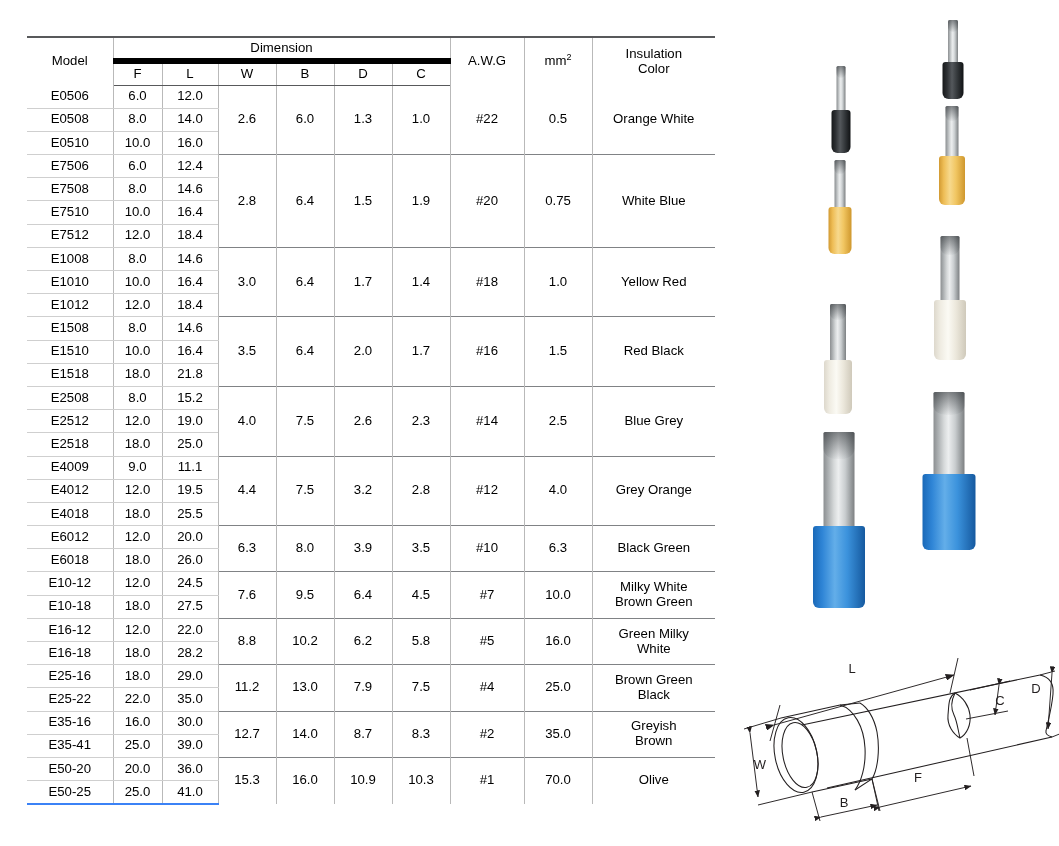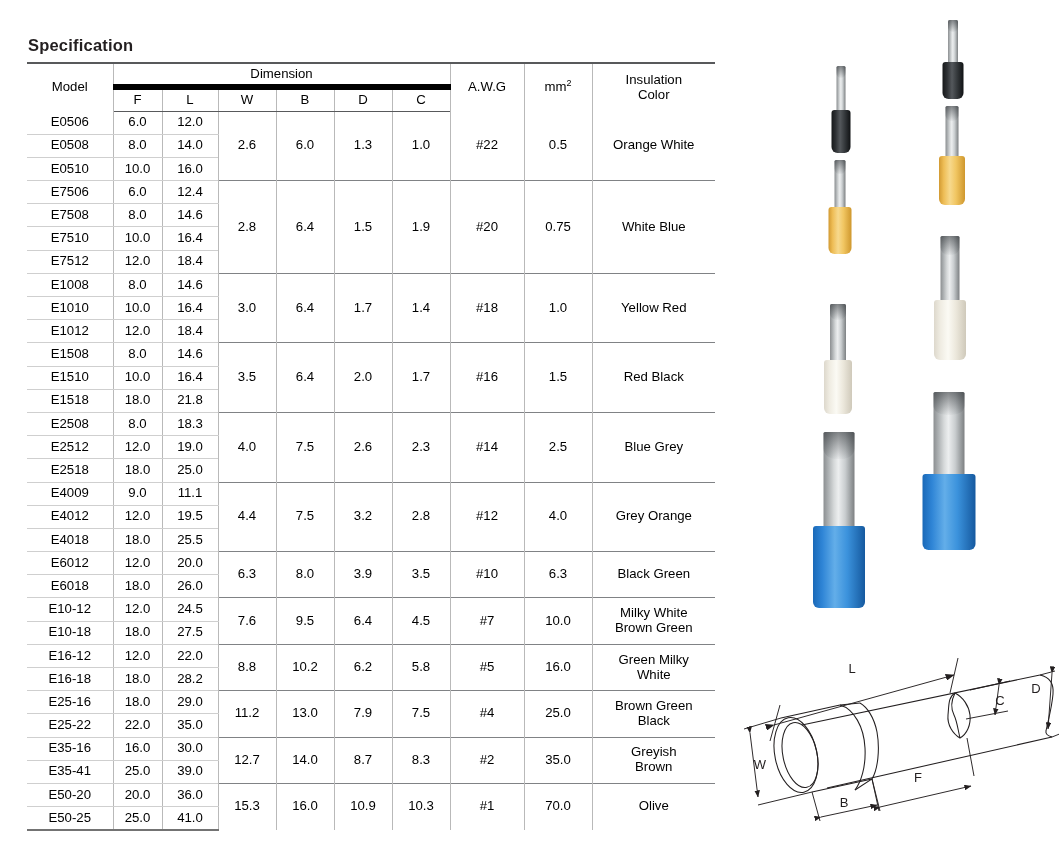--- a/index.html
+++ b/index.html
@@ -53,21 +53,21 @@
   table.spec tr > *:first-child { border-left: none; }
   table.spec tr > *:last-child  { border-right: none; }
 
   
   td.mdl, td.fv, td.lv { border-bottom: 1px solid #cfcfcf; }
 
   
   tr.hdr-top > * { border-top: 2px solid #58595b; }
   tr.hdr-bot > * { border-bottom: 1.6px solid #58595b; }
   tr.grp-start > * { border-top: 1.5px solid #808285; }
-  tr.tbl-end > *  { border-bottom: 2px solid #737373; }
+  tr.tbl-end > *  { border-bottom: 2px solid #3b82f6; }
 
   th.dim-span { border-bottom: 6px solid #000000; }
 
   
   th { height: 24px; }
   th.tall { height: 48px; }
 
   td { height: 23.2px; }
 
   
@@ -141,21 +141,20 @@
     font-family: "Liberation Sans", sans-serif;
     font-size: 13px;
     fill: #231f20;
   }
 </style>
 </head>
 <body>
 
 <div id="left-pane">
 
-  <div id="spec-title">Specification</div>
 
   <table class="spec">
     <colgroup>
       <col class="c-model">
         <col class="c-f">
         <col class="c-l">
       <col class="c-w">
         <col class="c-b">
         <col class="c-d">
         <col class="c-c">
@@ -270,21 +269,21 @@
           <td class="lv">16.4</td>
         </tr>
         <tr>
           <td class="mdl">E1518</td>
           <td class="fv">18.0</td>
           <td class="lv">21.8</td>
         </tr>
         <tr class="grp-start">
           <td class="mdl">E2508</td>
           <td class="fv">8.0</td>
-          <td class="lv">18.3</td>
+          <td class="lv">15.2</td>
           <td rowspan="3">4.0</td>
           <td rowspan="3">7.5</td>
           <td rowspan="3">2.6</td>
           <td rowspan="3">2.3</td>
           <td rowspan="3">#14</td>
           <td rowspan="3">2.5</td>
           <td rowspan="3" class="colorcell">Blue Grey</td>
         </tr>
         <tr>
           <td class="mdl">E2512</td>

